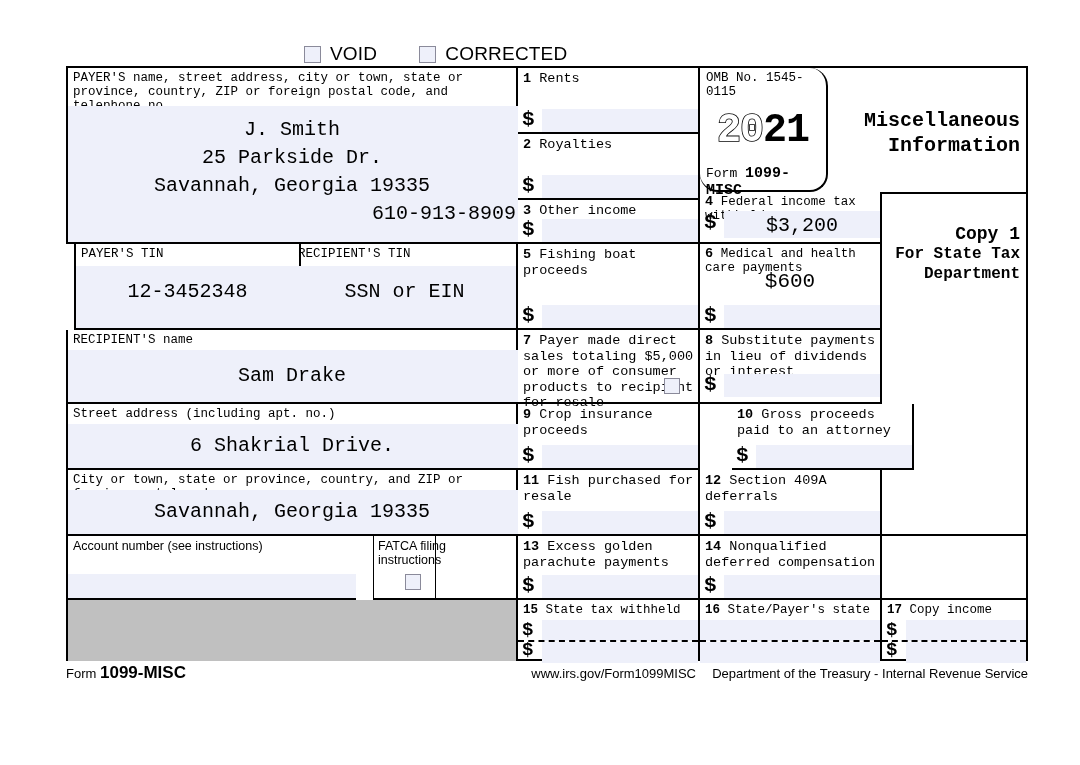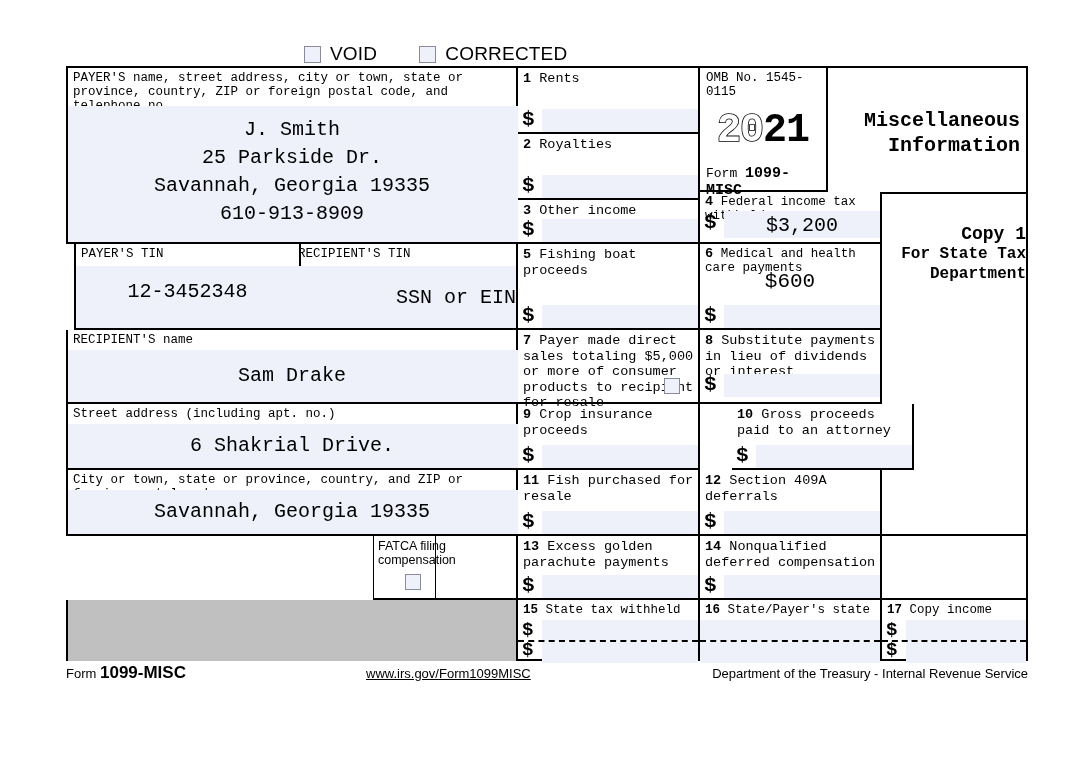--- a/index.html
+++ b/index.html
@@ -149,21 +149,21 @@
     font-weight: bold;
     font-size: 20px;
     line-height: 25px;
     padding-right: 6px;
   }
   .copyblk {
     text-align: right;
     font-weight: bold;
     font-size: 16px;
     line-height: 20px;
-    padding-right: 0;
+    padding-right: 6px;
   }
   .copyblk .big { font-size: 18px; }
 
   .grayblk { background: #c0c0c0; }
 
   .dotted {
     position: absolute;
     border-top: 2px dashed #000;
   }
 
@@ -172,21 +172,21 @@
     position: absolute;
     left: 66px;
     top: 663px;
     width: 962px;
     font-size: 13px;
     display: flex;
     align-items: baseline;
   }
   .footer .f1 { width: 300px; }
   .footer .f1 b { font-size: 17px; }
-  .footer .f2 { width: 330px; text-align: left; text-decoration: underline; }
+  .footer .f2 { width: 330px; text-align: right; }
   .footer .f3 { flex: 1; text-align: right; }
 </style>
 </head>
 <body>
 
 <div class="topbar">
   <div class="spacer"></div>
   <div class="cbwrap">
     <span class="chk"></span>
     <span class="cblabel">VOID</span>
@@ -198,57 +198,62 @@
 </div>
 
 <div class="form">
 
   <div class="abs bl br bb" style="left:0; top:0; width:452px; height:176px;">
     <div class="lbl" style="padding-right:6px;">PAYER'S name, street address, city or town, state or province, country, ZIP or foreign postal code, and telephone no.</div>
     <div class="fill" style="left:0; top:38px; width:450px; height:136px;"></div>
     <div class="blockvalue" style="top:48px;">J. Smith</div>
     <div class="blockvalue" style="top:76px;">25 Parkside Dr.</div>
     <div class="blockvalue" style="top:104px;">Savannah, Georgia 19335</div>
-    <div class="blockvalue" style="top:132px;">610-913-8909</div>
+    <div class="blockvalue" style="top:132px;text-align:right;">610-913-8909</div>
   </div>
 
   <div class="abs bl br bb" style="left:8px; top:176px; width:227px; height:86px;">
     <div class="lbl">PAYER'S TIN</div>
     <div class="fill" style="left:0; top:22px; width:225px; height:62px;"></div>
     <div class="blockvalue" style="top:34px;">12-3452348</div>
   </div>
 
   <div class="abs br bb" style="left:227px; top:176px; width:225px; height:86px;">
     <div class="lbl">RECIPIENT'S TIN</div>
     <div class="fill" style="left:0; top:22px; width:223px; height:62px;"></div>
-    <div class="blockvalue" style="top:40px;text-align:right;">SSN or EIN</div>
+    <div class="blockvalue" style="top:34px;">SSN or EIN</div>
   </div>
 
   <div class="abs bl br bb" style="left:0; top:262px; width:452px; height:74px;">
     <div class="lbl">RECIPIENT'S name</div>
     <div class="fill" style="left:0; top:20px; width:450px; height:52px;"></div>
     <div class="blockvalue" style="top:32px;">Sam Drake</div>
   </div>
 
   <div class="abs bl br bb" style="left:0; top:336px; width:452px; height:66px;">
     <div class="lbl">Street address (including apt. no.)</div>
     <div class="fill" style="left:0; top:20px; width:450px; height:44px;"></div>
     <div class="blockvalue" style="top:28px;">6 Shakrial Drive.</div>
   </div>
 
   <div class="abs bl br bb" style="left:0; top:402px; width:452px; height:66px;">
     <div class="lbl">City or town, state or province, country, and ZIP or foreign postal code</div>
     <div class="fill" style="left:0; top:20px; width:450px; height:44px;"></div>
     <div class="blockvalue" style="top:28px;">Savannah, Georgia 19335</div>
   </div>
 
+  <div class="abs bl bb" style="left:0; top:468px; width:290px; height:64px;">
+    <div class="lbl">Account number (see instructions)</div>
+    <div class="fill" style="left:0; top:38px; width:288px; height:24px;"></div>
+    <div class="value" style="left:8px; top:40px;"></div>
+  </div>
 
   <div class="abs bl1 bb" style="left:307px; top:468px; width:79px; height:64px;">
     <div class="lbl" style="padding-left:4px;">FATCA filing</div>
-    <div class="lbl" style="padding:0 0 0 4px;">compensation</div>
+    <div class="lbl" style="padding:0 0 0 4px;">instructions</div>
     <div style="position:absolute; left:0; top:38px; width:77px; text-align:center;">
       <span class="chk sm"></span>
     </div>
   </div>
 
   <div class="abs bl1 br bb" style="left:369px; top:468px; width:83px; height:64px;"></div>
 
   <div class="abs bl br grayblk" style="left:0; top:532px; width:452px; height:61px;"></div>
 
   <div class="abs br bb" style="left:452px; top:0; width:182px; height:66px;">
@@ -338,21 +343,21 @@
     </div>
     <div class="fill" style="left:24px; top:20px; width:156px; height:21px;"></div>
     <div class="dollar" style="left:4px; top:20px; font-size:19px;">$</div>
     <div class="value" style="left:24px; top:21px; width:156px;"></div>
     <div class="dotted" style="left:0; top:40px; width:180px;"></div>
     <div class="fill" style="left:24px; top:42px; width:156px; height:21px;"></div>
     <div class="dollar" style="left:4px; top:40px; font-size:19px;">$</div>
     <div class="value" style="left:24px; top:42px; width:156px;"></div>
   </div>
 
-  <div class="abs br bb" style="left:634px; top:0; width:128px; height:124px;">
+  <div class="abs br bb" style="left:634px; top:0; width:128px; height:124px;border-radius:18px;">
     <div class="ombbox">OMB No. 1545-0115</div>
     <div class="year" style="margin-top:12px;">
       <span class="hollow">20</span><span>21</span>
     </div>
     <div class="formno" style="margin-top:14px;">
       <span>Form</span>
       <b>1099-MISC</b>
     </div>
   </div>
 

